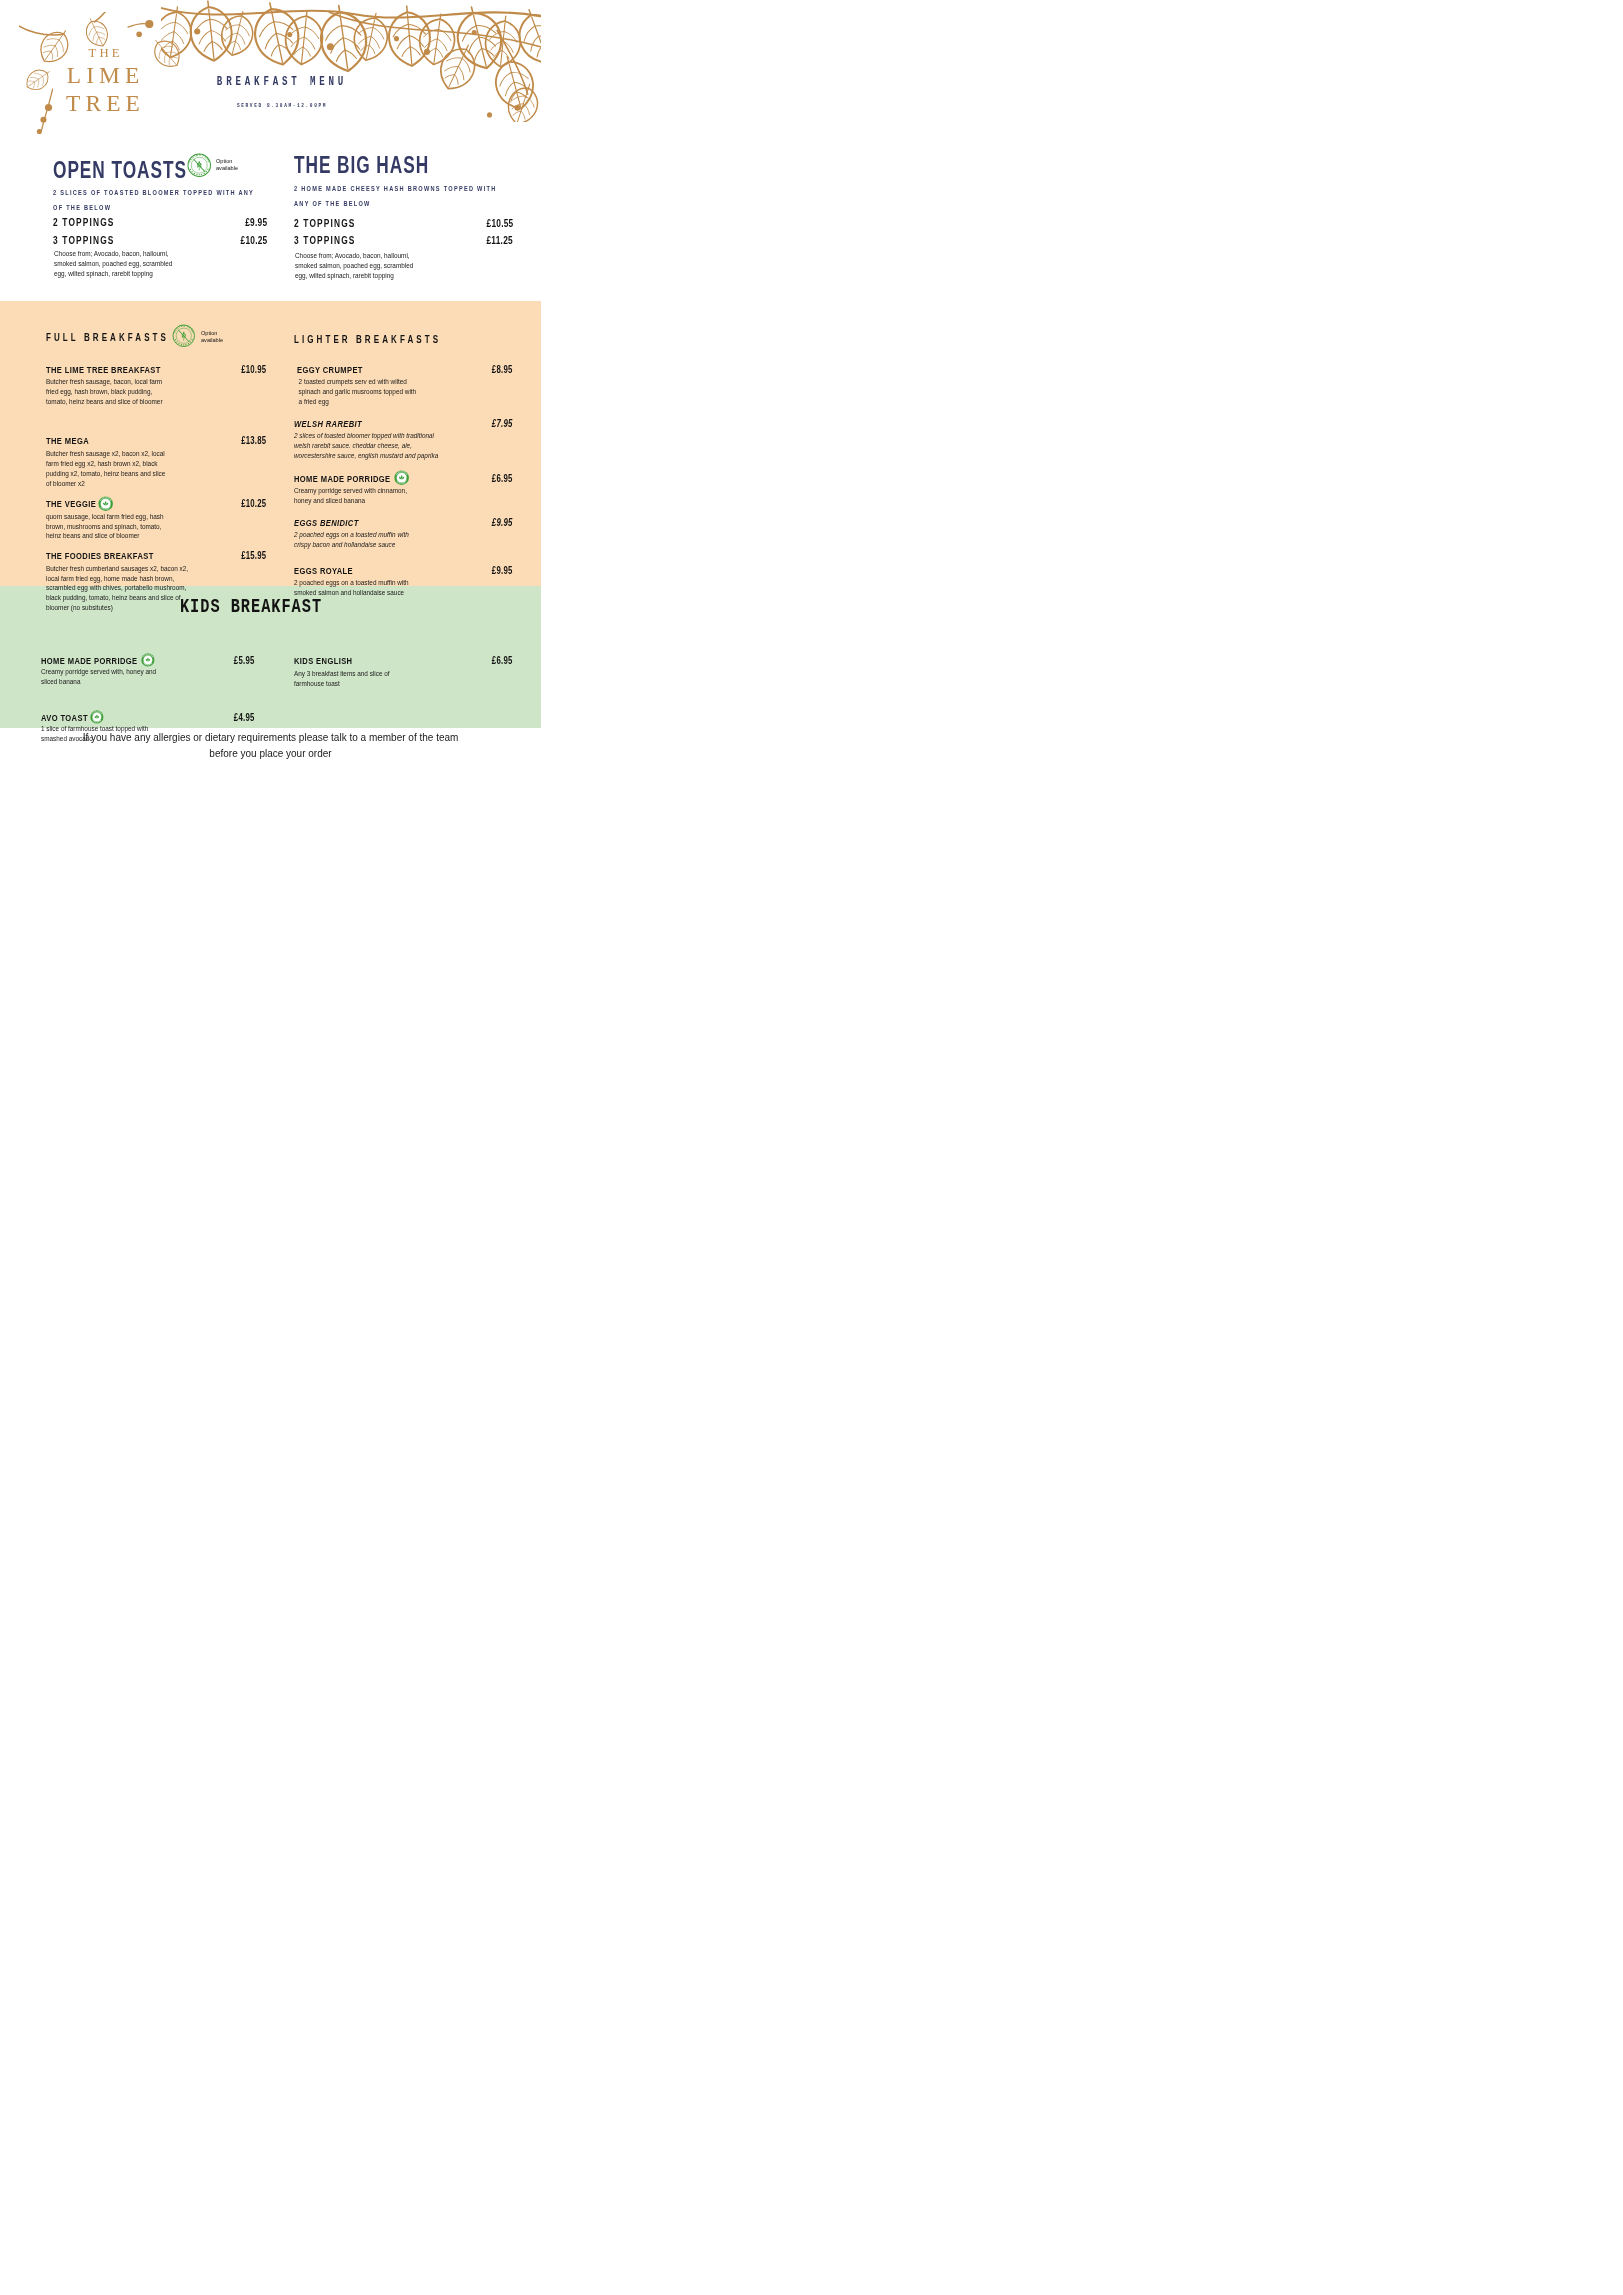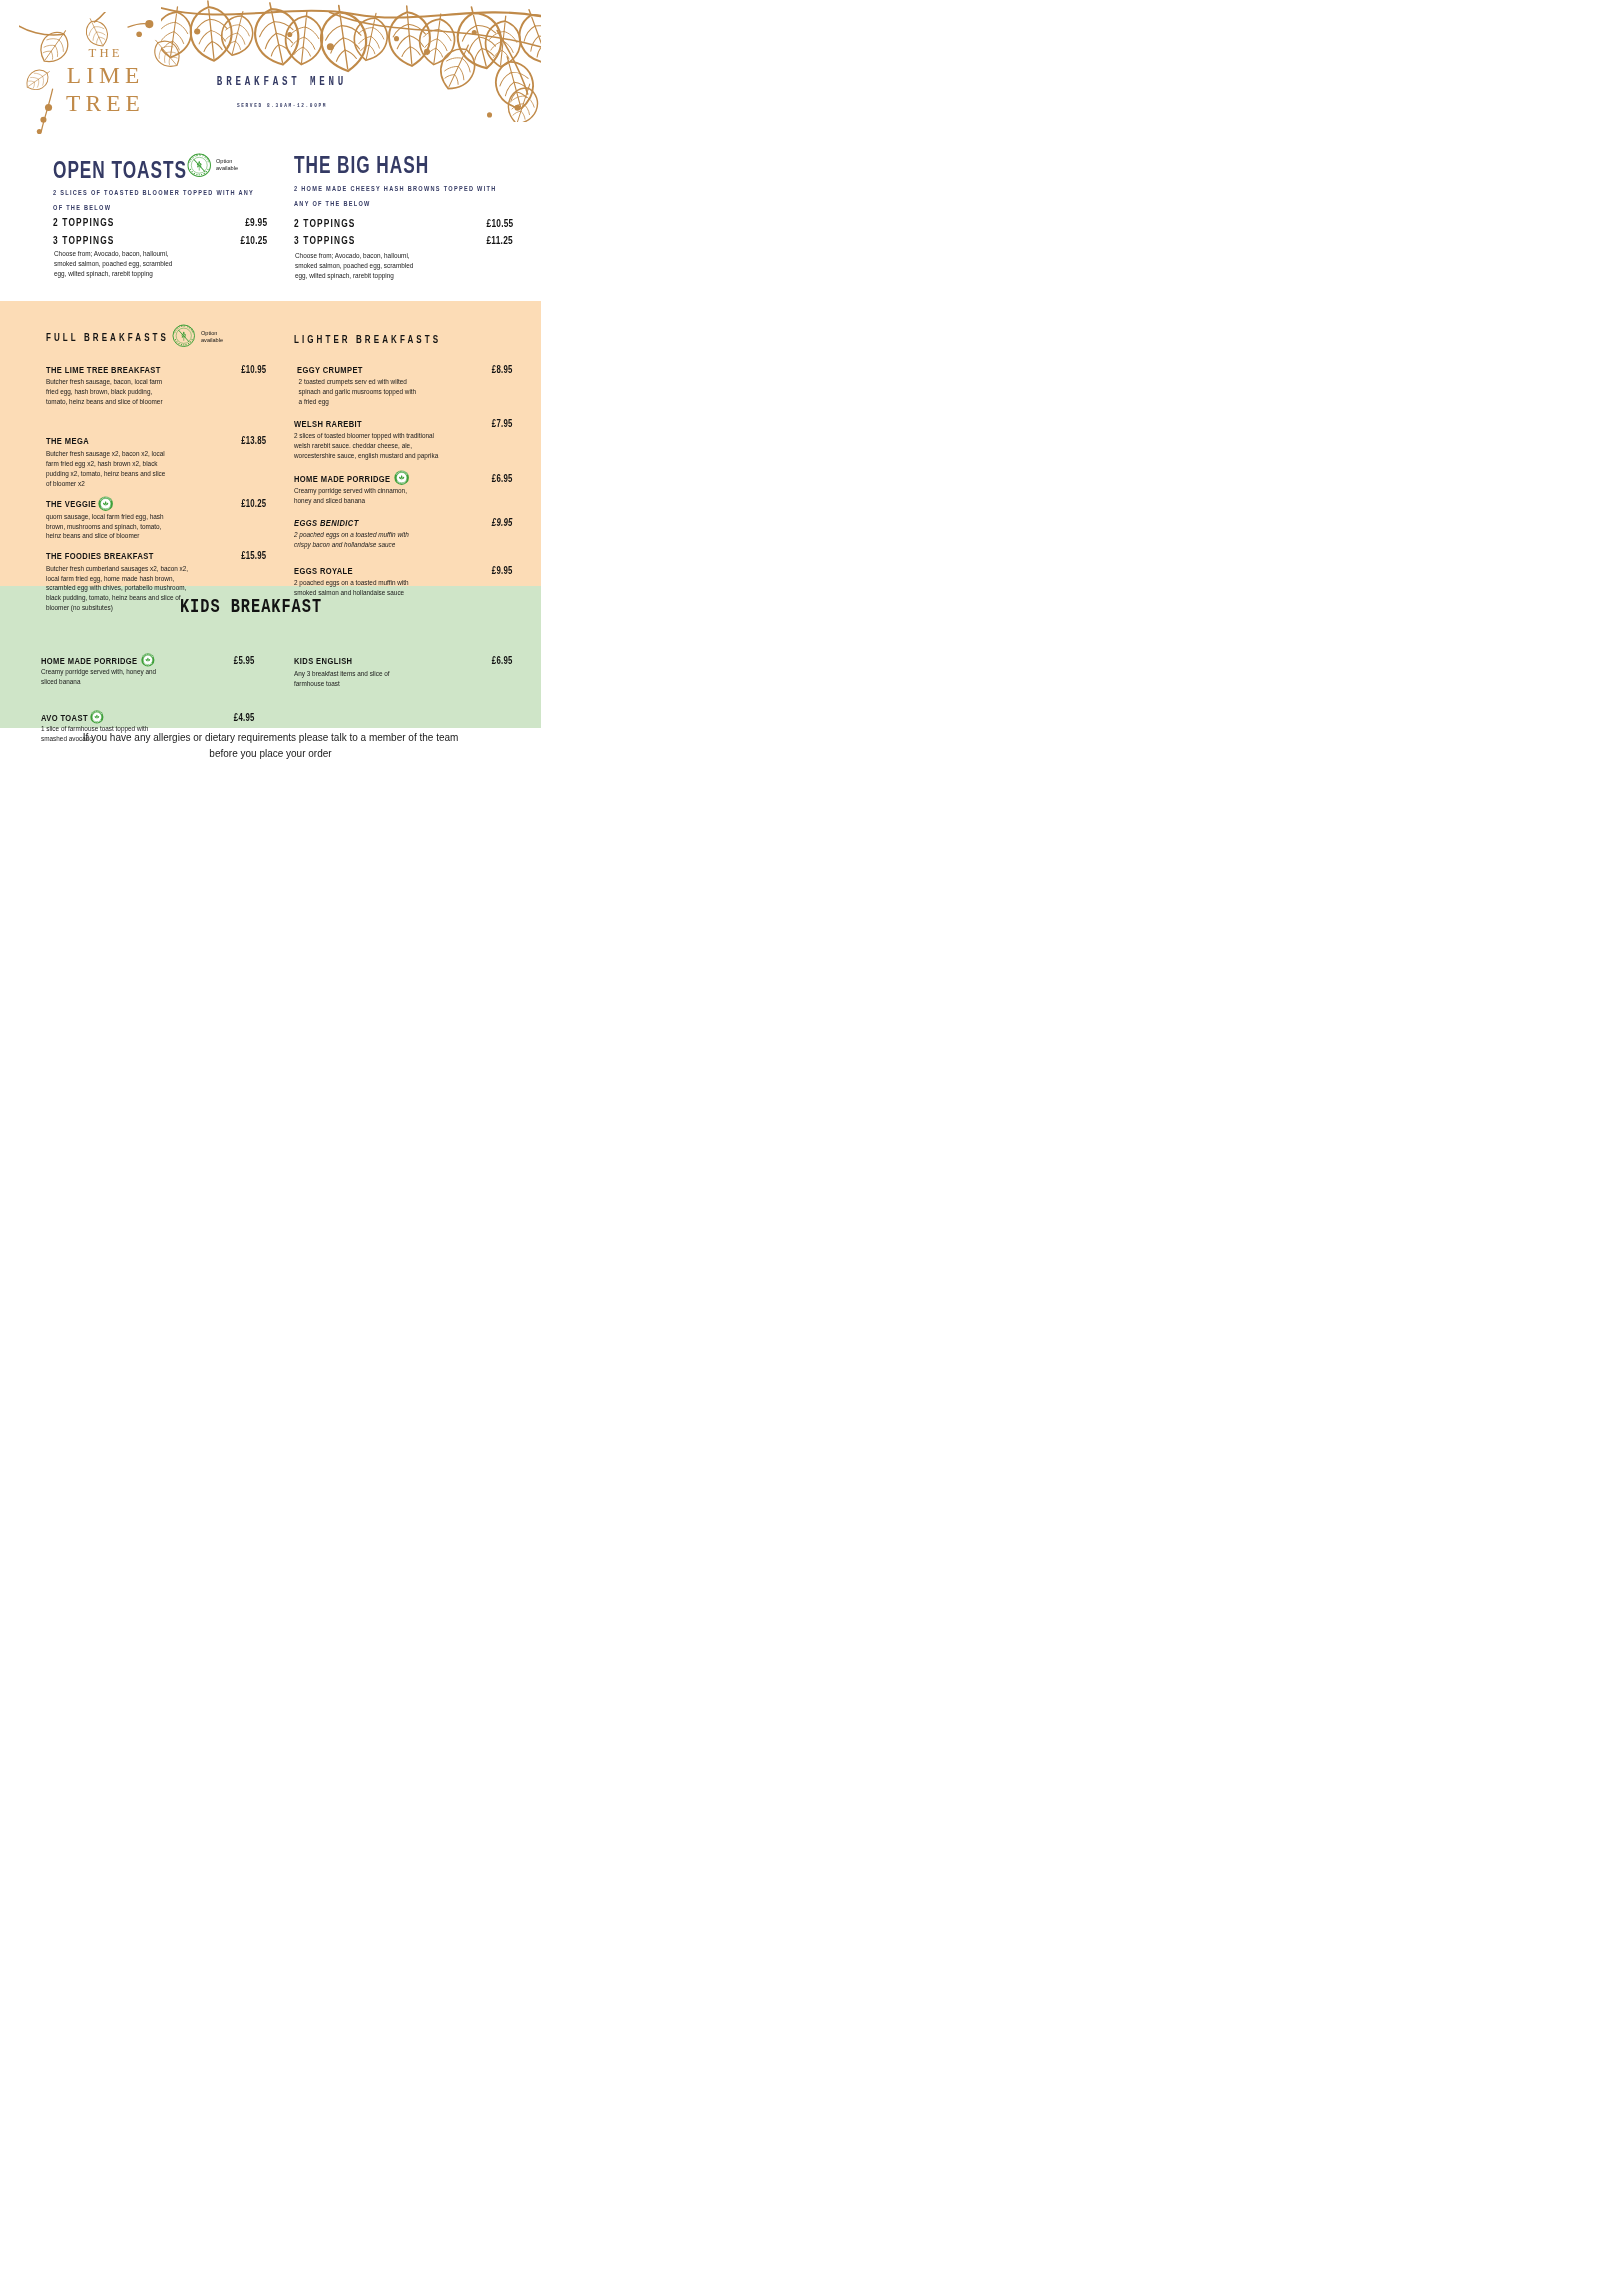--- a/index.html
+++ b/index.html
@@ -288,21 +288,21 @@
   <div class="col" style="left:294px;top:363px;width:219px;">
     <div>
       <div class="mi-h" style="padding-left:3.1px;">
         <span class="cx nm">EGGY CRUMPET</span>
         <span class="cx cxr pr">£8.95</span>
       </div>
       <div class="ds ind" style="margin-top:2px;">2 toasted crumpets serv ed with wilted
 spinach and garlic musrooms topped with
 a fried egg</div>
     </div>
-    <div style="margin-top:10.2px;">
+    <div style="margin-top:10.2px;font-style:italic;">
       <div class="mi-h">
         <span class="cx nm">WELSH RAREBIT</span>
         <span class="cx cxr pr">£7.95</span>
       </div>
       <div class="ds" style="margin-top:2px;">2 slices of toasted bloomer topped with traditional
 welsh rarebit sauce. cheddar cheese, ale,
 worcestershire sauce, english mustard and paprika</div>
     </div>
     <div style="margin-top:11.2px;">
       <div class="mi-h">

